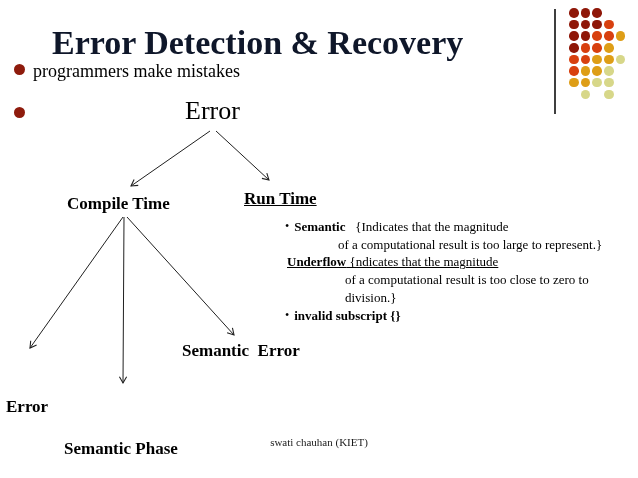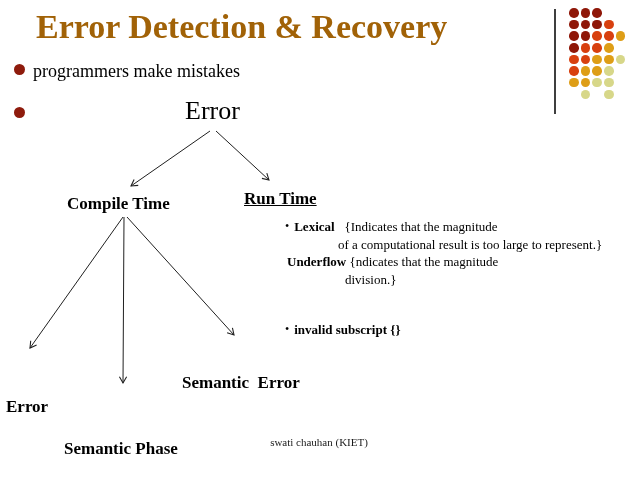--- a/index.html
+++ b/index.html
@@ -1,32 +1,32 @@
 <!DOCTYPE html>
 <html><head>
 <meta charset="utf-8">
 <style>
   html,body{margin:0;padding:0;background:#fff;}
   .slide{position:relative;width:638px;height:478px;background:#ffffff;overflow:hidden;
          font-family:"Liberation Serif","DejaVu Serif",serif;color:#000;}
-  .title{position:absolute;left:36px;top:6px;margin:0;font-size:34px;line-height:42px;
-         font-weight:bold;color:#a16207;white-space:nowrap;}
+  .title{position:absolute;left:36px;top:6px;margin:16px;font-size:34px;line-height:42px;
+         font-weight:bold;color:#0f172a;white-space:nowrap;}
   .bullet{position:absolute;width:11px;height:11px;border-radius:50%;background:#8E1B0C;}
   .b1{left:14px;top:64px;}
   .b2{left:14px;top:107px;}
   .lead-text{position:absolute;left:33px;top:55px;font-size:18px;line-height:32px;white-space:nowrap;}
   .error-root{position:absolute;left:185px;top:96px;font-size:26px;line-height:30px;white-space:nowrap;}
   .arrows{position:absolute;left:0;top:0;pointer-events:none;}
   .node{position:absolute;font-weight:bold;white-space:pre;}
   .compile{left:67px;top:194px;font-size:17px;}
   .runtime{left:244px;top:189px;font-size:17px;text-decoration:underline;}
   .leaf{font-size:17px;line-height:21px;}
   .lexical{left:6px;top:354px;}
   .syntactic{left:64px;top:396px;}
-  .semantic{left:182px;top:340px;margin-top:32px;}
+  .semantic{left:182px;top:340px;}
   .rt-details{position:absolute;left:280px;top:218px;font-size:13px;line-height:17.7px;width:356px;}
   .rt-line{white-space:pre;}
   .rt-bullet{display:inline-block;font-size:12px;vertical-align:1px;margin-right:5px;}
   .bold{font-weight:bold;}
   .footer{position:absolute;left:0;top:436px;width:638px;text-align:center;font-size:11px;color:#1a1a1a;}
   .deco-line{position:absolute;left:554px;top:9px;width:2px;height:105px;background:#3F3F3F;}
   .dot-grid{position:absolute;left:569px;top:8px;width:64px;height:100px;}
   .dot{position:absolute;width:9.6px;height:9.6px;border-radius:50%;}
 </style>
 </head>
@@ -63,25 +63,26 @@
   </div>
 
   <div class="node leaf syntactic">
     <div>Semantic Phase</div>
     
   </div>
 
   <div class="node leaf semantic">Semantic  Error</div>
 
   <div class="rt-details">
-      <div class="rt-line" style="padding-left: 5px;"><span class="rt-bullet">•</span><span class="bold">Lexical</span><span>   {Indicates that the magnitude</span></div>
+      <div class="rt-line" style="padding-left: 5px;"><span class="rt-bullet">•</span><span class="bold">Semantic</span><span>   {Indicates that the magnitude</span></div>
       <div class="rt-line" style="padding-left: 58px;"><span>of a computational result is too large to represent.}</span></div>
-      <div class="rt-line" style="padding-left: 7px;"><span class="bold">Underflow</span><span> {ndicates that the magnitude</span></div>
+      <div class="rt-line" style="padding-left: 7px; text-decoration: underline;"><span class="bold">Underflow</span><span> {ndicates that the magnitude</span></div>
+      <div class="rt-line" style="padding-left: 65px;"><span>of a computational result is too close to zero to</span></div>
       <div class="rt-line" style="padding-left: 65px;"><span>division.}</span></div>
-      <div class="rt-line" style="padding-left: 5px; margin-top: 32px;"><span class="rt-bullet">•</span><span class="bold">invalid subscript {}</span></div>
+      <div class="rt-line" style="padding-left: 5px;"><span class="rt-bullet">•</span><span class="bold">invalid subscript {}</span></div>
     </div>
 
   <div class="footer">swati chauhan (KIET)</div>
 
   <div class="deco-line"></div>
   <div class="dot-grid">
       <div class="dot" style="left: 0px; top: 0px; background: rgb(143, 23, 8);"></div>
       <div class="dot" style="left: 11.65px; top: 0px; background: rgb(143, 23, 8);"></div>
       <div class="dot" style="left: 23.3px; top: 0px; background: rgb(143, 23, 8);"></div>
       <div class="dot" style="left: 0px; top: 11.65px; background: rgb(143, 23, 8);"></div>

